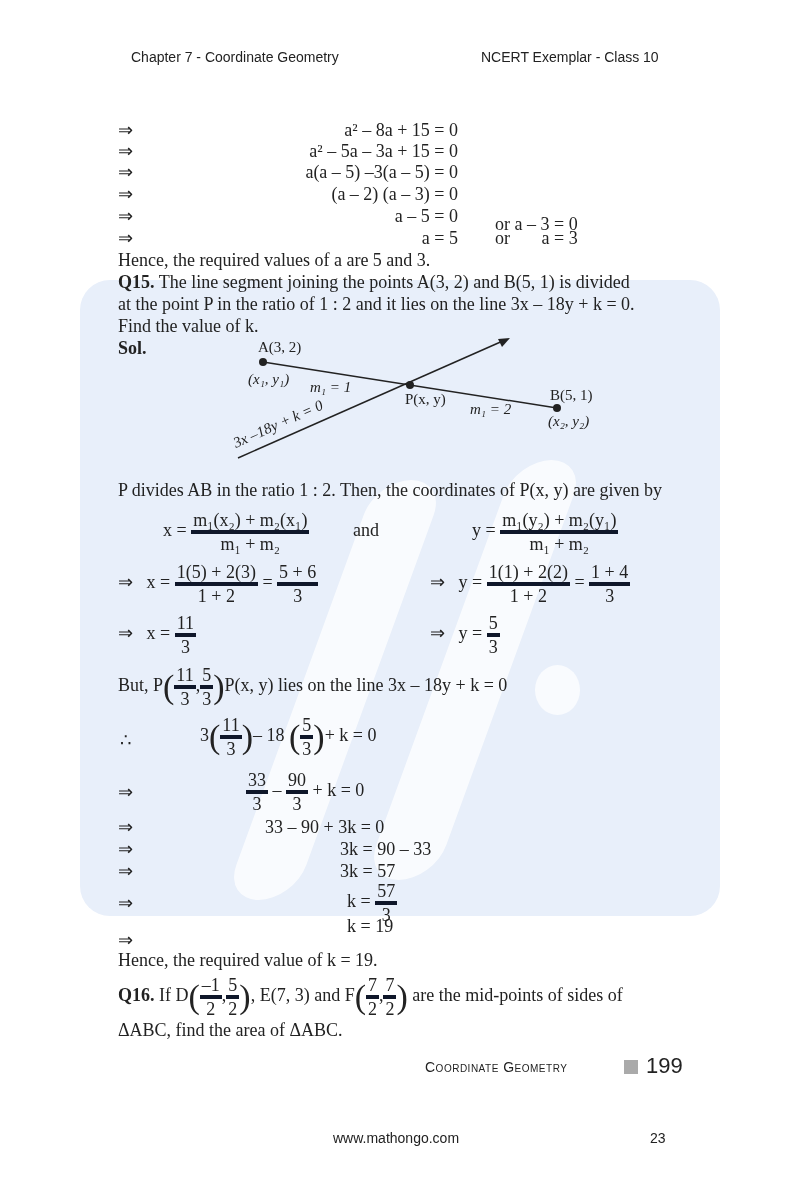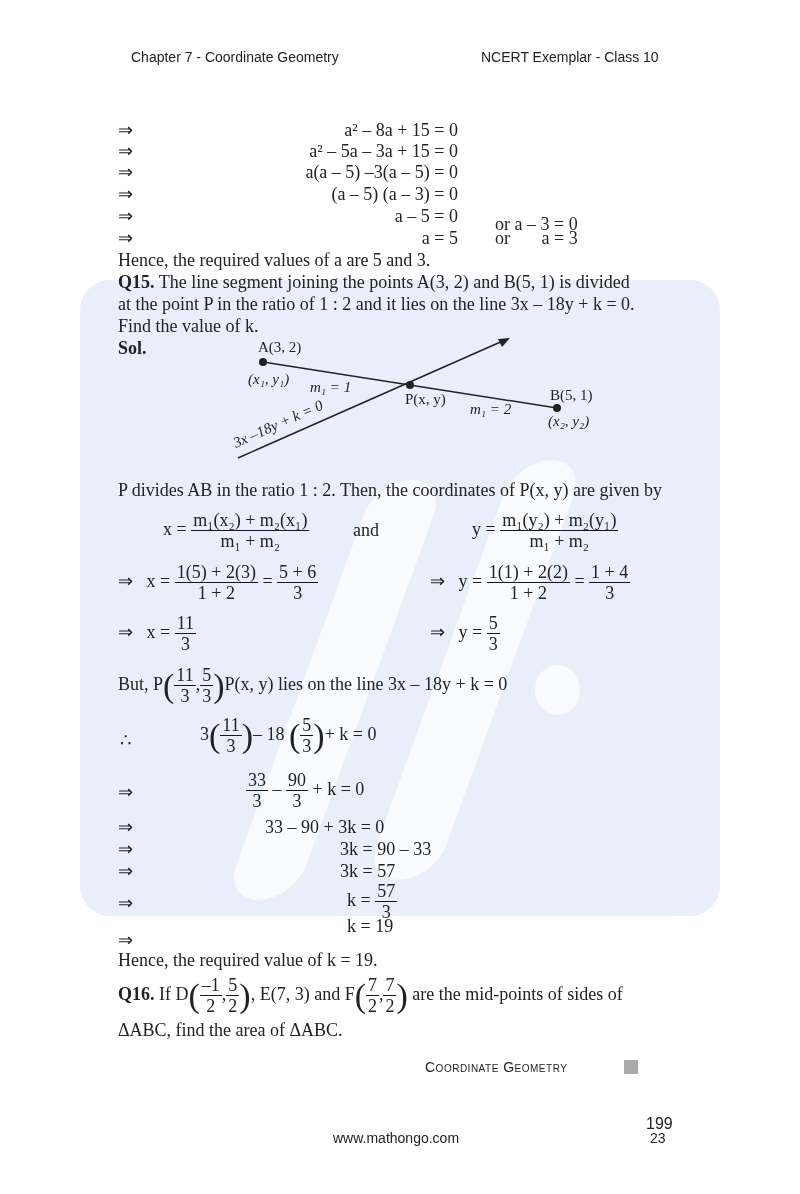--- a/index.html
+++ b/index.html
@@ -6,21 +6,21 @@
   body { width:800px; height:1194px; background:#ffffff; position:relative; overflow:hidden;
          font-family:"Liberation Serif", serif; color:#222; }
   .hdr { position:absolute; top:49px; font-family:"Liberation Sans", sans-serif; font-size:14px; color:#222; }
   .bgpanel { position:absolute; left:80px; top:280px; width:640px; height:636px; background:#e8effa; border-radius:30px; }
   .wm { position:absolute; background:#ffffff; opacity:0.75; border-radius:40px; }
   .t { position:absolute; font-size:18px; line-height:20px; white-space:nowrap; }
   .i { }
   .b { font-weight:bold; }
   .arrow { position:absolute; left:118px; font-size:18px; }
   .frac { display:inline-flex; flex-direction:column; align-items:center; vertical-align:middle; line-height:20px; }
-  .frac .n { border-bottom:1px solid #0f172a; padding:0 2px; }
+  .frac .n { border-bottom:4px solid #0f172a; padding:0 2px; }
   .frac .d { padding:0 2px; }
   .paren { font-size:34px; vertical-align:middle; line-height:30px; font-weight:lighter; }
   .sc { font-family:"Liberation Sans", sans-serif; }
   svg text { font-family:"Liberation Serif", serif; font-size:15px; fill:#222; }
 </style>
 </head>
 <body>
 
 <div class="hdr" style="left:131px">Chapter 7 - Coordinate Geometry</div>
 <div class="hdr" style="left:481px">NCERT Exemplar - Class 10</div>
@@ -31,21 +31,21 @@
 <div class="wm" style="left:535px;top:665px;width:45px;height:50px;border-radius:50%;"></div>
 
 <div>
   <span class="arrow t" style="top:120px">⇒</span>
   <span class="t i" style="top:120px;right:342px">a² – 8a + 15 = 0</span>
   <span class="arrow t" style="top:141px">⇒</span>
   <span class="t i" style="top:141px;right:342px">a² – 5a – 3a + 15 = 0</span>
   <span class="arrow t" style="top:162px">⇒</span>
   <span class="t i" style="top:162px;right:342px">a(a – 5) –3(a – 5) = 0</span>
   <span class="arrow t" style="top:184px">⇒</span>
-  <span class="t i" style="top:184px;right:342px">(a – 5) (a – 3) = 0</span>
+  <span class="t i" style="top:184px;right:342px">(a – 2) (a – 3) = 0</span>
   <span class="arrow t" style="top:206px">⇒</span>
   <span class="t i" style="top:206px;right:342px">a – 5 = 0</span>
   <span class="t i" style="top:214px;left:495px">or  a – 3 = 0</span>
   <span class="arrow t" style="top:228px">⇒</span>
   <span class="t i" style="top:228px;right:342px">a = 5</span>
   <span class="t i" style="top:228px;left:495px;white-space:pre">or       a = 3</span>
   <span class="t" style="top:250px;left:118px">Hence, the required values of a are 5 and 3.</span>
 </div>
 
 <div class="t" style="top:272px;left:118px">
@@ -183,16 +183,16 @@
       <span class="d">2</span>
     </span>,<span class="frac">
       <span class="n">7</span>
       <span class="d">2</span>
     </span><span class="paren">)</span><span> are the mid-points of sides of</span>
 </div>
 <div class="t" style="top:1020px;left:118px">ΔABC, find the area of ΔABC.</div>
 
 <div class="t sc" style="top:1057px;left:425px;font-size:14px;font-variant:small-caps;letter-spacing:0.5px">Coordinate Geometry</div>
 <div style="position:absolute;top:1060px;left:624px;width:14px;height:14px;background:#aaaaaa"></div>
-<div class="t sc" style="top:1114px;left:646px;font-size:16px">199</div>
+<div class="t sc" style="top:1056px;left:646px;font-size:22px">199</div>
 
 <div class="t sc" style="top:1128px;left:333px;font-size:14px">www.mathongo.com</div>
 <div class="t sc" style="top:1128px;left:650px;font-size:14px">23</div>
 
 </body></html>

